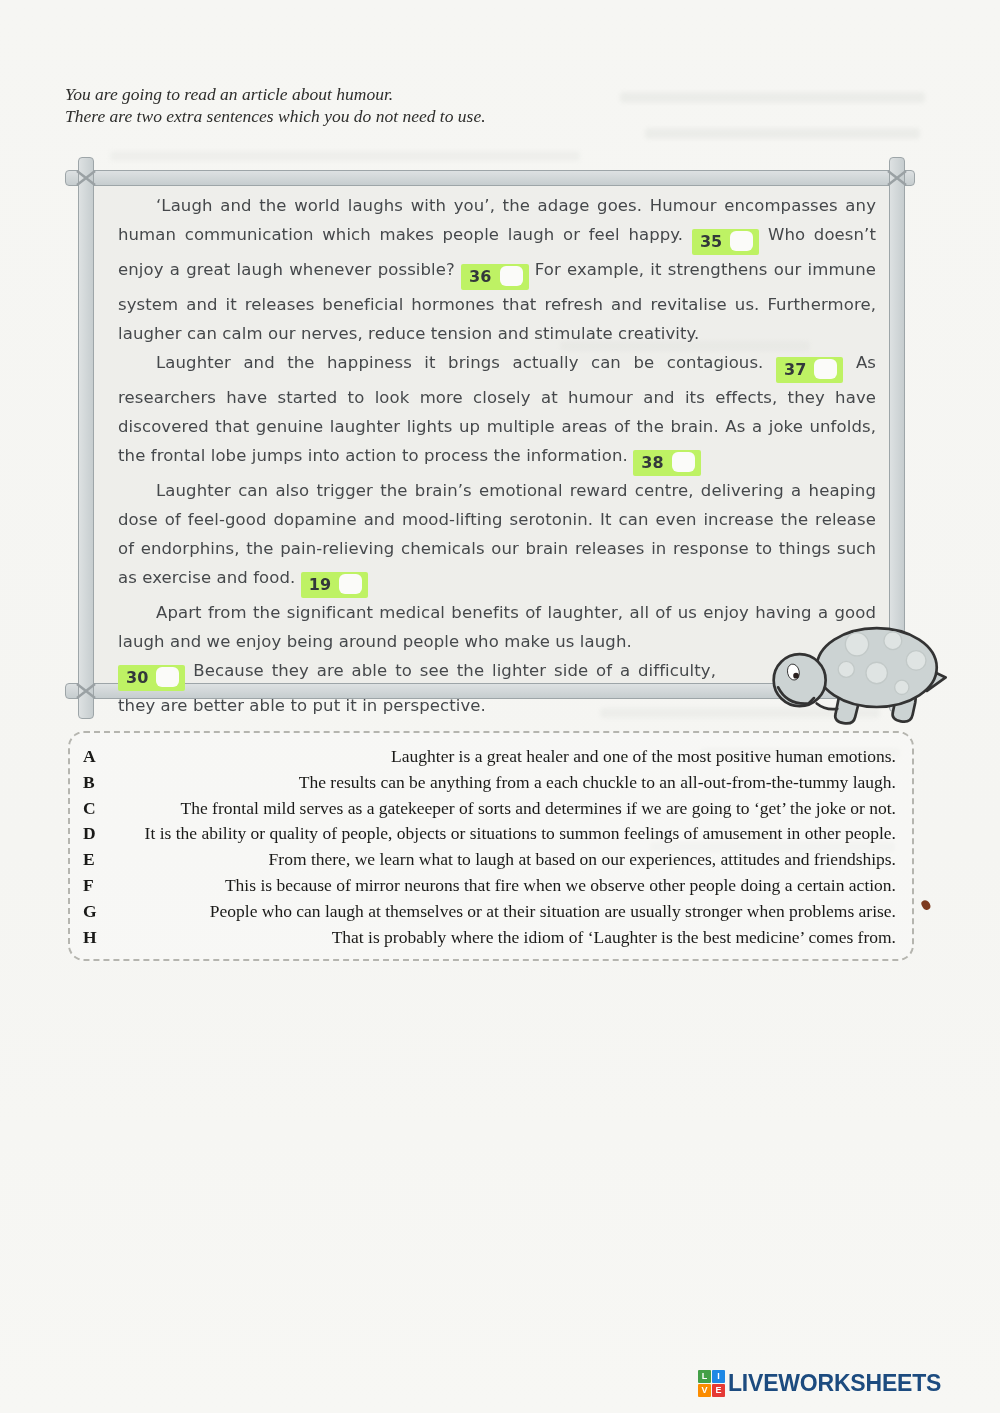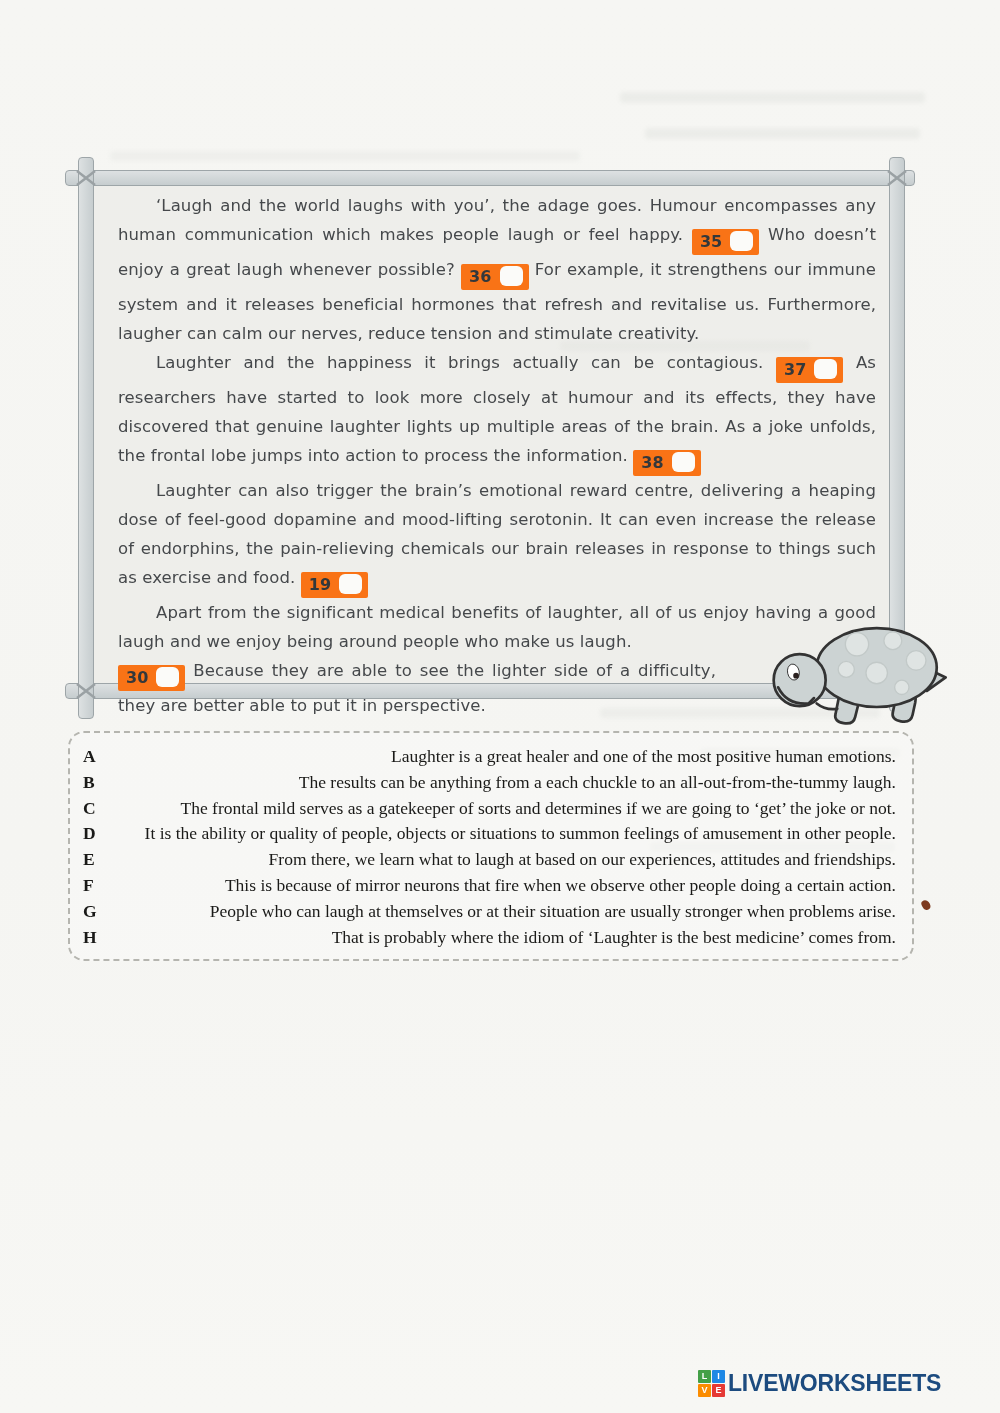--- a/index.html
+++ b/index.html
@@ -31,21 +31,21 @@
   .corner-x{position:absolute;width:24px;height:24px;}
 
   
   .article{
     position:absolute;left:118px;top:191px;width:758px;
     font-family:"DejaVu Sans",sans-serif;font-size:16.5px;line-height:29px;
     color:#45484b;text-align:justify;letter-spacing:.1px;
   }
   .para{margin:0;text-indent:38px;}
   .gap{
-    display:inline-block;text-indent:0;background:#f97316;border-radius:2px;
+    display:inline-block;text-indent:0;background:#bef264;border-radius:2px;
     padding:0 6px 0 8px;height:26px;line-height:26px;vertical-align:-7px;white-space:nowrap;
   }
   .gap-num{font-weight:bold;color:#33383b;font-size:16px;margin-right:8px;}
   .gap-slot{display:inline-block;width:23px;height:20px;background:#fbfbf9;border-radius:6px;vertical-align:middle;margin-top:-3px;}
   .turtle-float{float:right;width:186px;height:112px;margin:-6px -36px 0 10px;}
 
   
   .options-box{
     position:absolute;left:68px;top:731px;width:846px;box-sizing:border-box;
     border:2px dashed #b5b5af;border-radius:16px;
@@ -69,20 +69,22 @@
 
 <div class="ghost" style="left:620px;top:92px;width:305px;height:11px;"></div>
 <div class="ghost" style="left:645px;top:128px;width:275px;height:11px;"></div>
 <div class="ghost" style="left:110px;top:151px;width:470px;height:10px;opacity:.14;"></div>
 <div class="ghost" style="left:560px;top:341px;width:250px;height:10px;opacity:.13;"></div>
 <div class="ghost" style="left:600px;top:708px;width:280px;height:10px;opacity:.17;"></div>
 <div class="ghost" style="left:700px;top:748px;width:200px;height:10px;opacity:.13;"></div>
 <div class="ghost" style="left:650px;top:842px;width:245px;height:10px;opacity:.13;"></div>
 
 <div class="instructions">
+  <div class="instr-line">You are going to read an article about humour.</div>
+  <div class="instr-line">There are two extra sentences which you do not need to use.</div>
 </div>
 
 <div class="frame-inner"></div>
 <div class="bar h bar-top"></div>
 <div class="bar h bar-bottom"></div>
 <div class="bar v bar-left"></div>
 <div class="bar v bar-right"></div>
 <svg class="corner-x" style="left:74px;top:166px;" viewBox="0 0 24 24">
     <path d="M3 5 L21 19 M21 5 L3 19" stroke="#9aa1a4" stroke-width="2.5" fill="none"></path>
   </svg>

